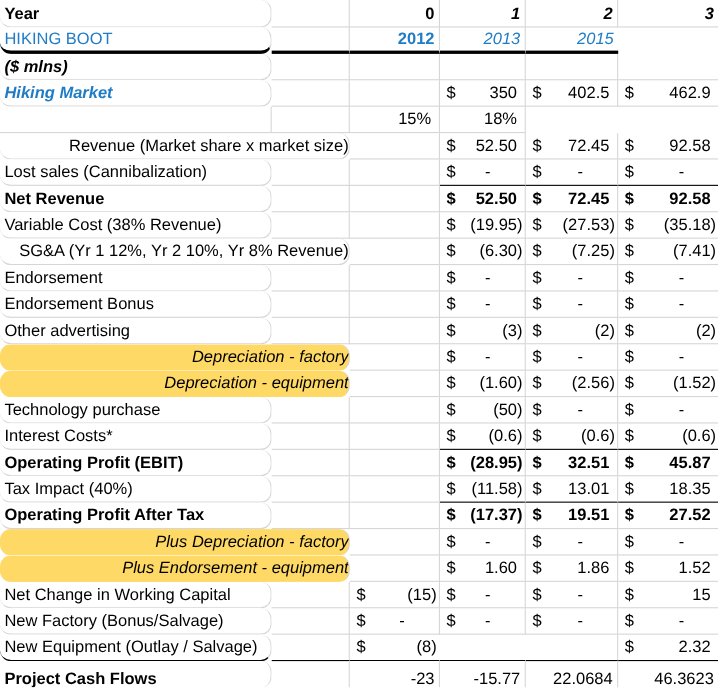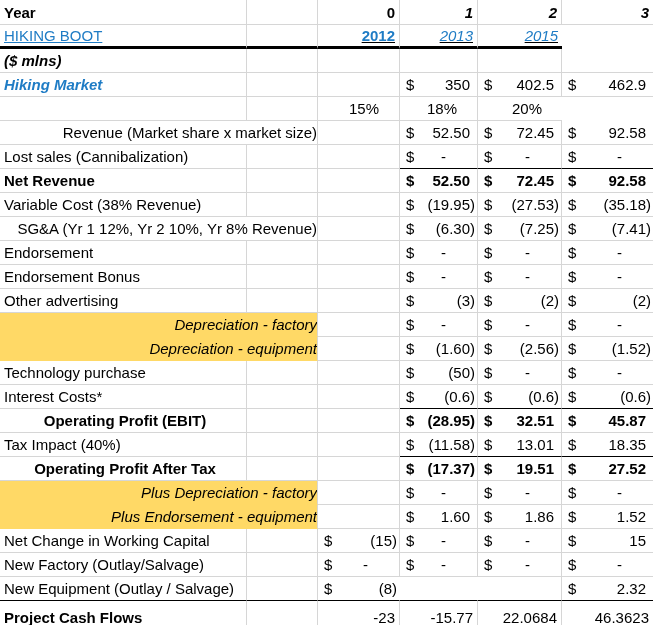--- a/index.html
+++ b/index.html
@@ -24,40 +24,40 @@
   .row:first-child{height:25px;}
   .cell{
     box-sizing:border-box;
     border-right:1px solid var(--grid);
     border-bottom:1px solid var(--grid);
     display:flex;
     align-items:center;
     overflow:hidden;
     line-height:1;
   }
-  .cell.label{padding-left:4px;white-space:nowrap;}
+  .cell.label{padding-left:4px;white-space:nowrap;border-radius:10px;}
   .cell.span2{grid-column:span 2;justify-content:flex-end;}
   .cell.val{padding-left:6px;}
   .cell.val .num{margin-left:auto;white-space:nowrap;}
   .cell.val .cur{white-space:nowrap;}
   
   .t-paren{padding-right:2px;}
   .t-pos{padding-right:7px;}
-  .t-pct{padding-right:20px;}
+  .t-pct{padding-right:7px;}
   .t-plain{padding-right:4px;}
   .t-dash{padding-right:31px;}
   
   .fw-b{font-weight:bold;}
   .it{font-style:italic;}
   .blue{color:var(--blue);}
-  .ind{padding-left:13px;justify-content:center;}
+  .ind{padding-left:13px;}
   
   .fill-yellow{background:var(--yellow);border-bottom-color:transparent;}
   .bb-dark{border-bottom:1px solid #000 !important;}
-  .bb-thick{border-bottom:3px solid #000 !important;text-decoration:underline;}
+  .bb-thick{border-bottom:3px solid #000 !important;}
   .nogrid{border-right-color:transparent;}
   .lastcol{border-right:none;}
   .row:last-child .cell{border-bottom:none;align-items:flex-end;}
 </style>
 </head>
 <body>
 
 <div id="sheet">
     <div class="row">
     <div class="cell label fw-b">
@@ -150,24 +150,20 @@
       <span class="num"></span>
     </div>
     <div class="cell val t-pct">
       <span class="cur"></span>
       <span class="num">15%</span>
     </div>
     <div class="cell val t-pct">
       <span class="cur"></span>
       <span class="num">18%</span>
     </div>
-    <div class="cell val lastcol t-pct">
-      <span class="cur"></span>
-      <span class="num">20%</span>
-    </div>
   </div>
     <div class="row">
     <div class="cell label span2">
       <span class="txt">Revenue (Market share x market size)</span>
     </div>
 
     <div class="cell val">
       <span class="cur"></span>
       <span class="num"></span>
     </div>
@@ -553,21 +549,21 @@
       <span class="cur">$</span>
       <span class="num">-</span>
     </div>
     <div class="cell val lastcol t-pos">
       <span class="cur">$</span>
       <span class="num">15</span>
     </div>
   </div>
     <div class="row">
     <div class="cell label">
-      <span class="txt">New Factory (Outlay/Salvage)</span>
+      <span class="txt">New Factory (Bonus/Salvage)</span>
     </div>
     <div class="cell spacer"></div>
     <div class="cell val t-dash">
       <span class="cur">$</span>
       <span class="num">-</span>
     </div>
     <div class="cell val t-dash">
       <span class="cur">$</span>
       <span class="num">-</span>
     </div>

